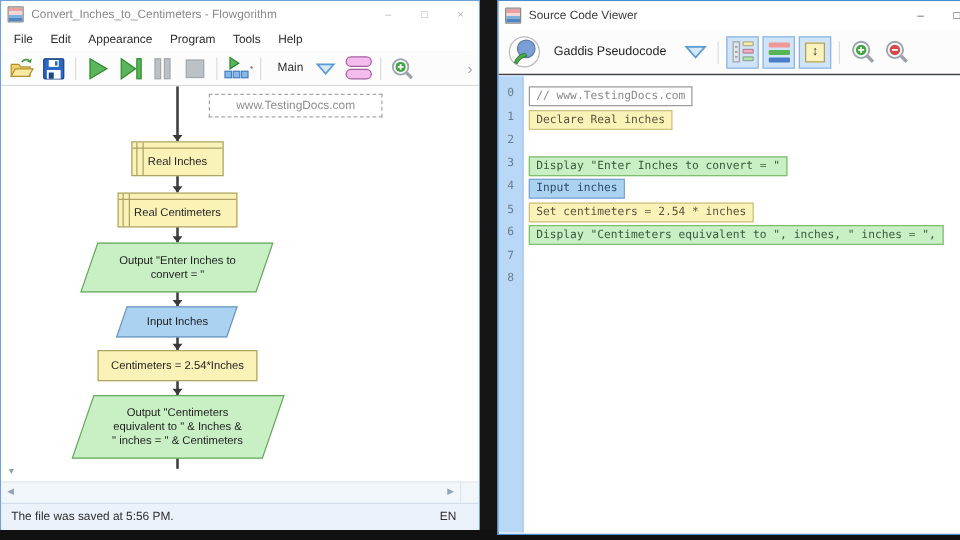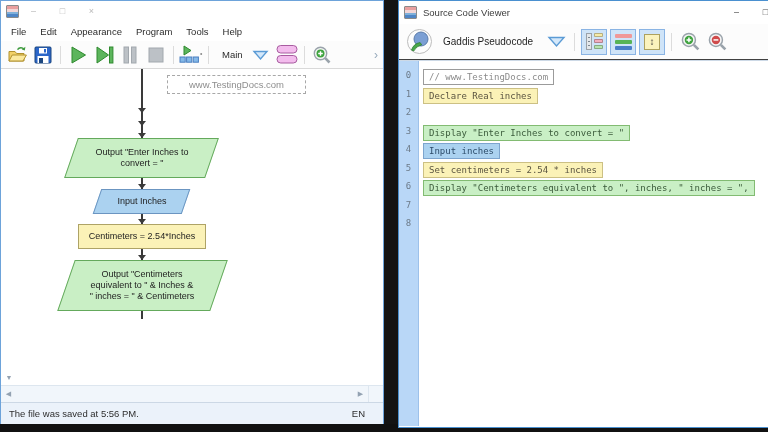--- a/index.html
+++ b/index.html
@@ -105,20 +105,21 @@
 </style>
 </head>
 <body>
 
 <div class="screen">
   <div class="taskbar"></div>
 
   <div class="win win-left">
     <div class="titlebar">
       <span class="app-icon"></span>
+      <span class="tb-title inactive">Convert_Inches_to_Centimeters - Flowgorithm</span>
       <span class="win-controls">
         <span class="wc">–</span>
         <span class="wc">□</span>
         <span class="wc">×</span>
       </span>
     </div>
 
     <div class="menubar" id="menu-bar">
         <span class="menu-item">File</span>
         <span class="menu-item">Edit</span>
@@ -223,21 +224,29 @@
           </span>
         </span>
       <span class="chevron">›</span>
     </div>
 
     <div class="canvas-row">
       <div class="canvas">
         <div class="flow-comment">www.TestingDocs.com</div>
         <div id="flow-col">
             <div class="arrow" style="height: 44px;"></div>
+            <div class="fnode n-declare">
+              <span class="bg"></span>
+              <span class="txt">Real Inches</span>
+            </div>
             <div class="arrow" style="height: 13px;"></div>
+            <div class="fnode n-declare">
+              <span class="bg"></span>
+              <span class="txt">Real Centimeters</span>
+            </div>
             <div class="arrow" style="height: 12px;"></div>
             <div class="fnode n-output">
               <span class="bg"></span>
               <span class="txt">Output "Enter Inches to
 convert = "</span>
             </div>
             <div class="arrow" style="height: 11px;"></div>
             <div class="fnode n-input">
               <span class="bg"></span>
               <span class="txt">Input Inches</span>

